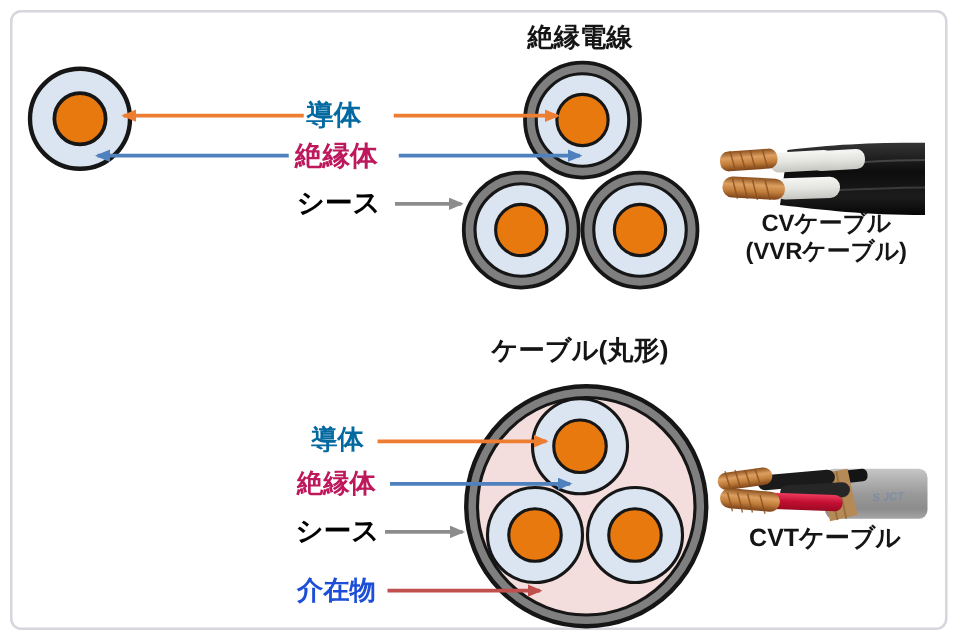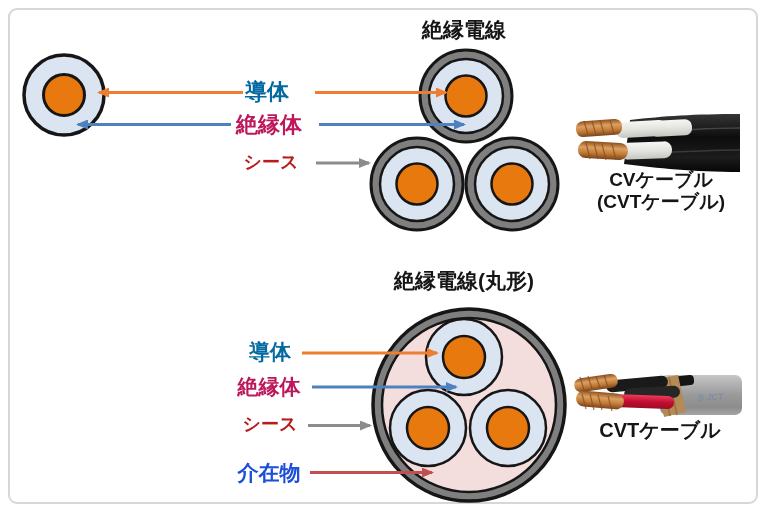--- a/index.html
+++ b/index.html
@@ -12,21 +12,21 @@
     border:2px solid #d6d6dc;border-radius:9px;pointer-events:none;
   }
   .gfx{position:absolute;left:0;top:0;}
   .label{
     position:absolute;font-weight:bold;white-space:nowrap;
     transform:translate(-50%,-50%);line-height:1.1;
   }
   .title{font-size:21px;color:#151515;}
   .lbl-conductor{font-size:22px;color:#0369a1;}
   .lbl-insulation{font-size:22px;color:#be185d;}
-  .lbl-sheath{font-size:18px;color:#b91c1c;}
+  .lbl-sheath{font-size:22px;color:#000000;}
   .lbl-filler{font-size:21px;color:#1d4ed8;}
   .caption{
     position:absolute;transform:translateX(-50%);text-align:center;
     font-weight:bold;color:#151515;white-space:nowrap;
   }
   .caption-cv{font-size:19px;line-height:22px;}
   .caption-vvr{font-size:20px;}
   .photo{position:absolute;}
 </style>
 </head>
@@ -189,24 +189,24 @@
   <div class="label title" style="left:464px;top:30px;">絶縁電線</div>
 
   <div class="label lbl-conductor" style="left:267px;top:92px;">導体</div>
 
   <div class="label lbl-insulation" style="left:269px;top:125px;">絶縁体</div>
 
   <div class="label lbl-sheath" style="left:271px;top:163px;">シース</div>
 
   <div class="caption caption-cv" style="left:661px;top:169px;text-align:center;">
     <div>CVケーブル</div>
-    <div>(CVTケーブル)</div>
+    <div>(VVRケーブル)</div>
   </div>
 
-  <div class="label title" style="left:464px;top:281px;">絶縁電線(丸形)</div>
+  <div class="label title" style="left:464px;top:281px;">ケーブル(丸形)</div>
 
   <div class="label lbl-conductor" style="left:270px;top:352px;font-size:21px;">導体</div>
 
   <div class="label lbl-insulation" style="left:269px;top:387px;font-size:21px;">絶縁体</div>
 
   <div class="label lbl-sheath" style="left:270px;top:425px;">シース</div>
 
   <div class="label lbl-filler" style="left:269px;top:473px;">介在物</div>
 
   <div class="caption caption-vvr" style="left:660px;top:417px;">CVTケーブル</div>

